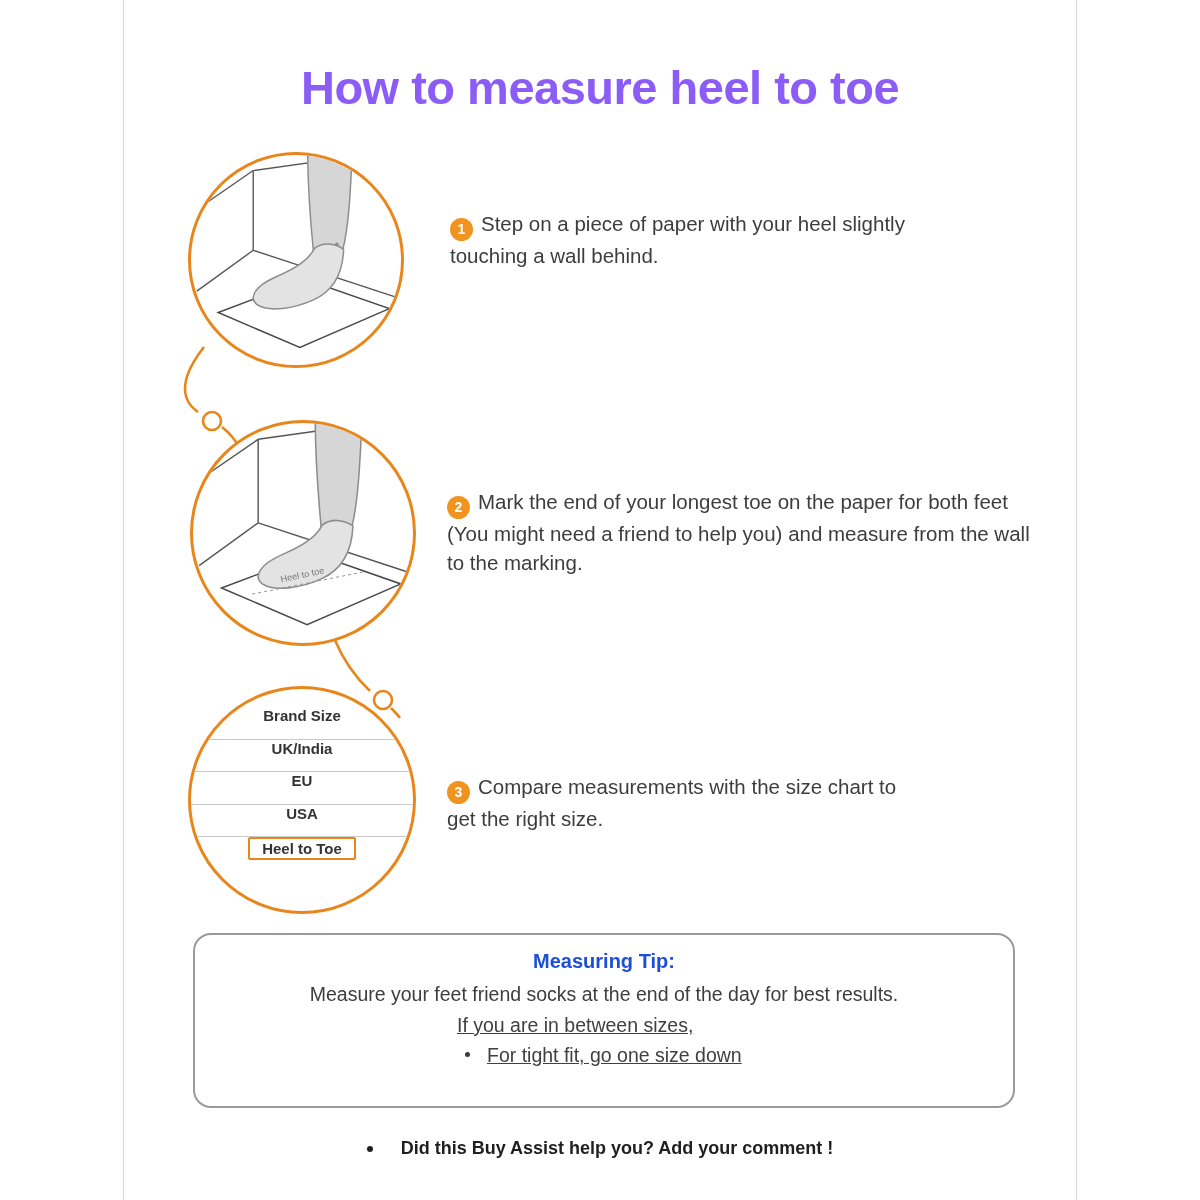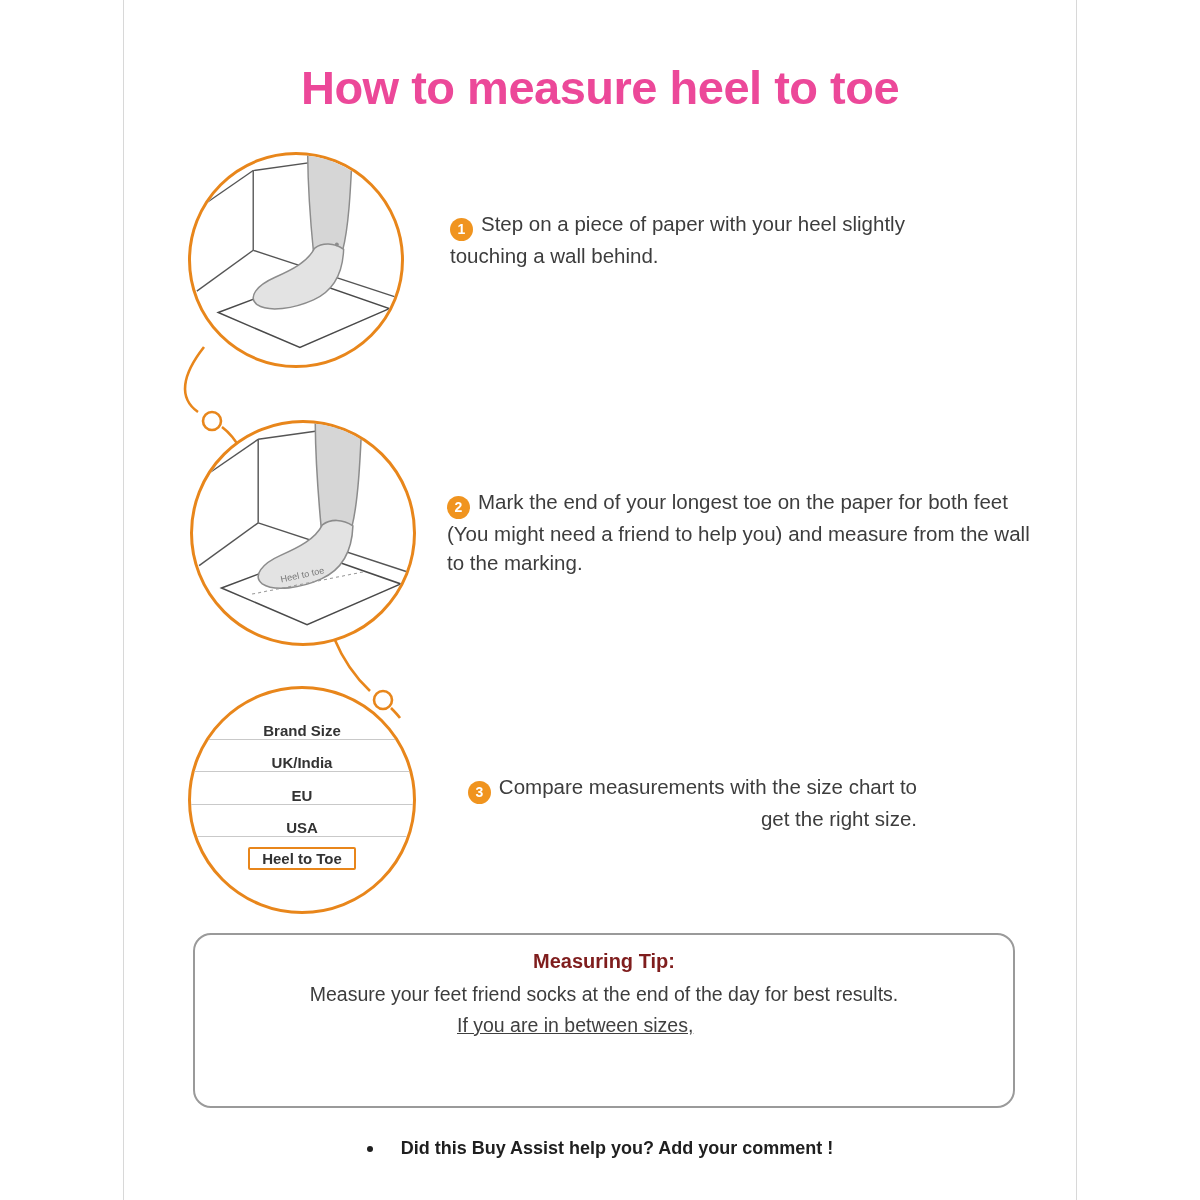--- a/index.html
+++ b/index.html
@@ -7,68 +7,68 @@
   body { font-family:"Liberation Sans", sans-serif; color:#3a3a3a; }
   .page {
     position:relative; width:1200px; height:1200px; background:#ffffff; overflow:hidden;
   }
   .edge-line { position:absolute; top:0; bottom:0; width:1px; background:#d8d8d8; }
   .edge-left { left:123px; }
   .edge-right { left:1076px; }
 
   .page-title {
     position:absolute; top:60px; left:0; width:100%;
-    text-align:center; font-size:47px; font-weight:800; color:#ec4899;
+    text-align:center; font-size:47px; font-weight:800; color:#8b5cf6;
     letter-spacing:-0.5px;
   }
 
   .circle {
     position:absolute; border:3px solid #E8861B; border-radius:50%;
     background:#ffffff; overflow:hidden;
   }
   .circle-1 { left:188px; top:152px; width:216px; height:216px; }
   .circle-2 { left:190px; top:420px; width:226px; height:226px; }
   .circle-3 { left:188px; top:686px; width:228px; height:228px; }
 
   .circle svg { width:100%; height:100%; display:block; }
 
   .step {
     position:absolute; font-size:20.5px; line-height:1.45; color:#3d3d3d;
   }
   .step-1 { left:450px; top:209px; width:505px; }
   .step-2 { left:447px; top:487px; width:600px; }
-  .step-3 { left:447px; top:772px; width:470px;text-align:right; }
+  .step-3 { left:447px; top:772px; width:470px; }
   .badge {
     display:inline-flex; align-items:center; justify-content:center;
     width:23px; height:23px; border-radius:50%; background:#F0941F;
     color:#ffffff; font-size:14px; font-weight:700; margin-right:8px;
     vertical-align:-3px;
   }
 
   
   .chart-rows { position:absolute; left:0; top:18px; width:100%; }
   .chart-row {
-    height:32.5px; display:flex; align-items:flex-end; justify-content:center;
+    height:32.5px; display:flex; align-items:flex-start; justify-content:center;
     font-size:15px; font-weight:700; color:#333333;
     border-bottom:1px solid #c9c9c9;
   }
   .chart-row:last-child { border-bottom:none; }
   .heel-box {
     display:inline-block; border:2px solid #E8861B; border-radius:2px;
     padding:1px 12px; font-size:15px; font-weight:700; color:#333333;
   }
 
   .connectors { position:absolute; left:0; top:0; width:1200px; height:1200px; pointer-events:none; }
 
   .tip-box {
     position:absolute; left:193px; top:933px; width:822px; height:175px;
     border:2px solid #9a9a9a; border-radius:18px; background:#ffffff;
     padding-top:15px;
   }
-  .tip-title { text-align:center; font-size:20px; font-weight:700; color:#7f1d1d; }
+  .tip-title { text-align:center; font-size:20px; font-weight:700; color:#1d4ed8; }
   .tip-line1 { text-align:center; font-size:19.5px; color:#3d3d3d; margin-top:10px; }
   .tip-sub { margin:8px 0 0 262px; font-size:19.5px; color:#404040;text-decoration:underline; }
   .tip-bullets { list-style:none; margin-top:4px; }
   .tip-bullets li { position:relative; padding-left:30px; line-height:1.45; }
   .tip-bullets li .dot {
     position:absolute; left:8px; top:11px; width:5px; height:5px;
     border-radius:50%; background:#3d3d3d;
   }
 
   .footer-note {
@@ -163,20 +163,21 @@
   <div class="step step-3">
     <span class="badge">3</span><span>Compare measurements with the size chart to get the right size.</span>
   </div>
 
   <div class="tip-box">
     <div class="tip-title">Measuring Tip:</div>
     <div class="tip-line1">Measure your feet friend socks at the end of the day for best results.</div>
     <div class="tip-sub">
       <div>If you are in between sizes,</div>
       <ul class="tip-bullets">
+        <li><span class="dot"></span><span>For tight fit, go one size down</span></li>
       </ul>
     </div>
   </div>
 
   <div class="footer-note">
     <span class="dot"></span>
     <span>Did this Buy Assist help you? Add your comment !</span>
   </div>
 
 </div>

